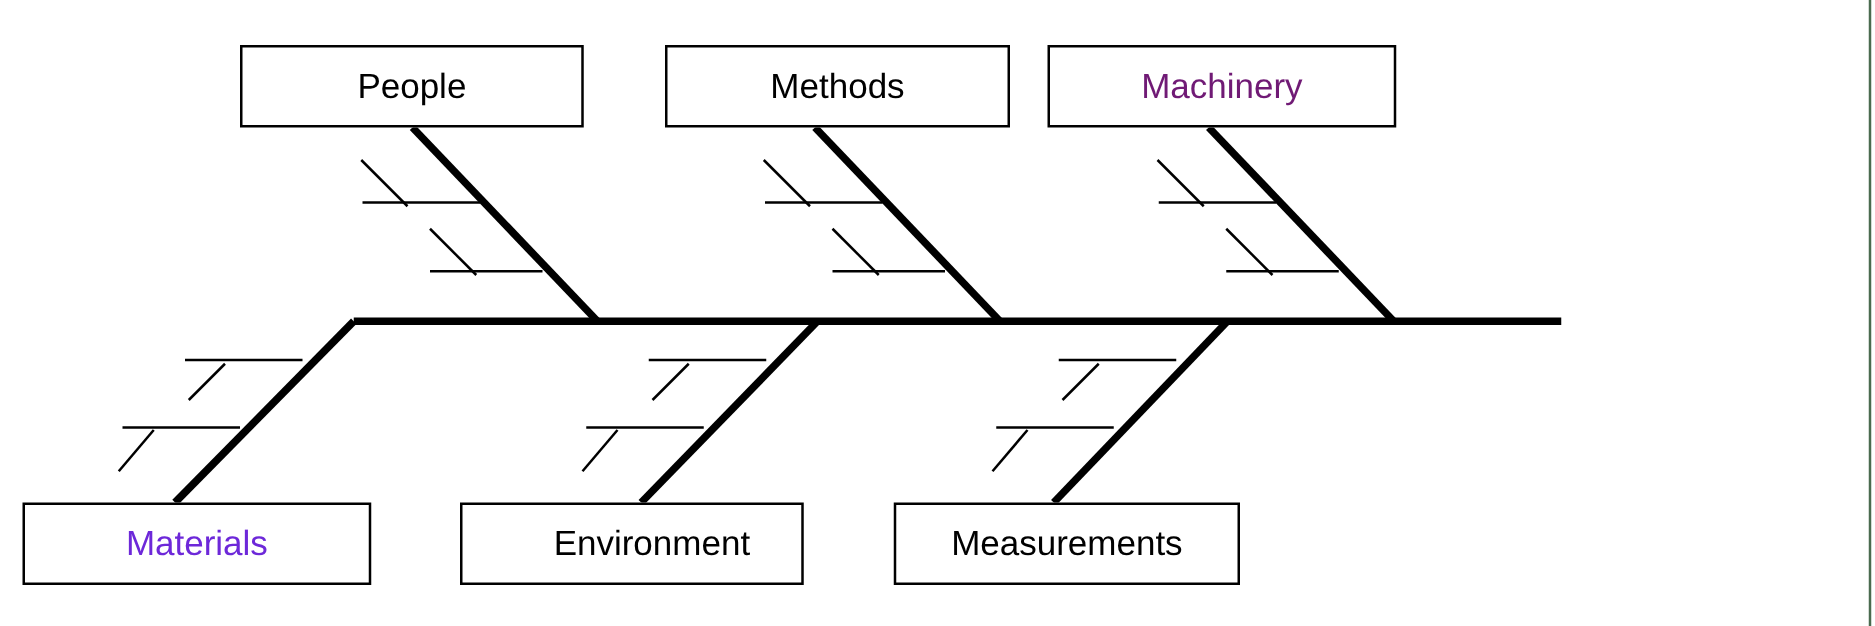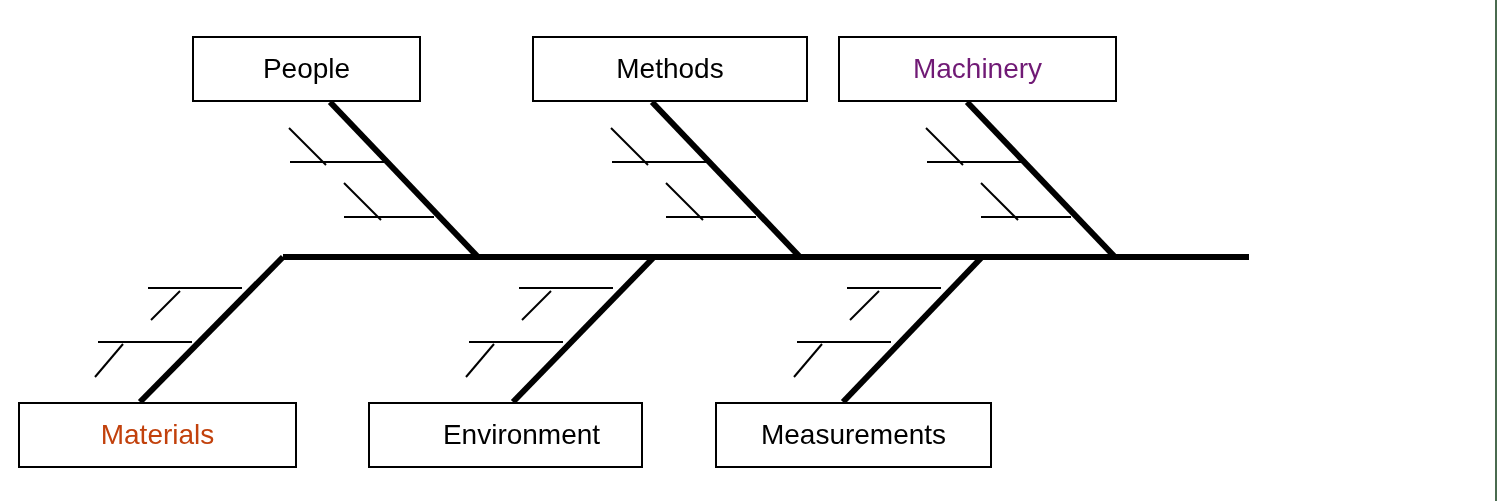--- a/index.html
+++ b/index.html
@@ -26,21 +26,21 @@
     border: 2px solid #000000;
     display: flex;
     align-items: center;
     justify-content: center;
     font-size: 28px;
     color: #000000;
     line-height: 1;
     white-space: nowrap;
   }
 
-  .box-people       { left: 192px;  top: 36px;  width: 229px; height: 66px; }
+  .box-people       { left: 192px;  top: 36px;  width: 275px; height: 66px; }
   .box-methods      { left: 532px;  top: 36px;  width: 276px; height: 66px; }
   .box-machinery    { left: 838px;  top: 36px;  width: 279px; height: 66px; }
   .box-materials    { left: 18px;   top: 402px; width: 279px; height: 66px; }
   .box-environment  { left: 368px;  top: 402px; width: 275px; height: 66px; padding-left: 32px; }
   .box-measurements { left: 715px;  top: 402px; width: 277px; height: 66px; }
 
   .box-problem {
     left: 1248px; top: 193px; width: 239px; height: 125px;
     border-width: 3px;
     font-size: 42px;
@@ -97,21 +97,21 @@
   </div>
 
   <div class="box box-methods" style="background: rgb(255, 255, 255); border-color: rgb(0, 0, 0); color: rgb(0, 0, 0);">
     <span>Methods</span>
   </div>
 
   <div class="box box-machinery" style="background: rgb(255, 255, 255); border-color: rgb(0, 0, 0); color: #701a75;">
     <span>Machinery</span>
   </div>
 
-  <div class="box box-materials" style="background: rgb(255, 255, 255); border-color: rgb(0, 0, 0); color: #c2410c;">
+  <div class="box box-materials" style="background: rgb(255, 255, 255); border-color: rgb(0, 0, 0); color: #6d28d9;">
     <span>Materials</span>
   </div>
 
   <div class="box box-environment" style="background: rgb(255, 255, 255); border-color: rgb(0, 0, 0); color: rgb(0, 0, 0);">
     <span>Environment</span>
   </div>
 
   <div class="box box-measurements" style="background: rgb(255, 255, 255); border-color: rgb(0, 0, 0); color: rgb(0, 0, 0);">
     <span>Measurements</span>
   </div>

